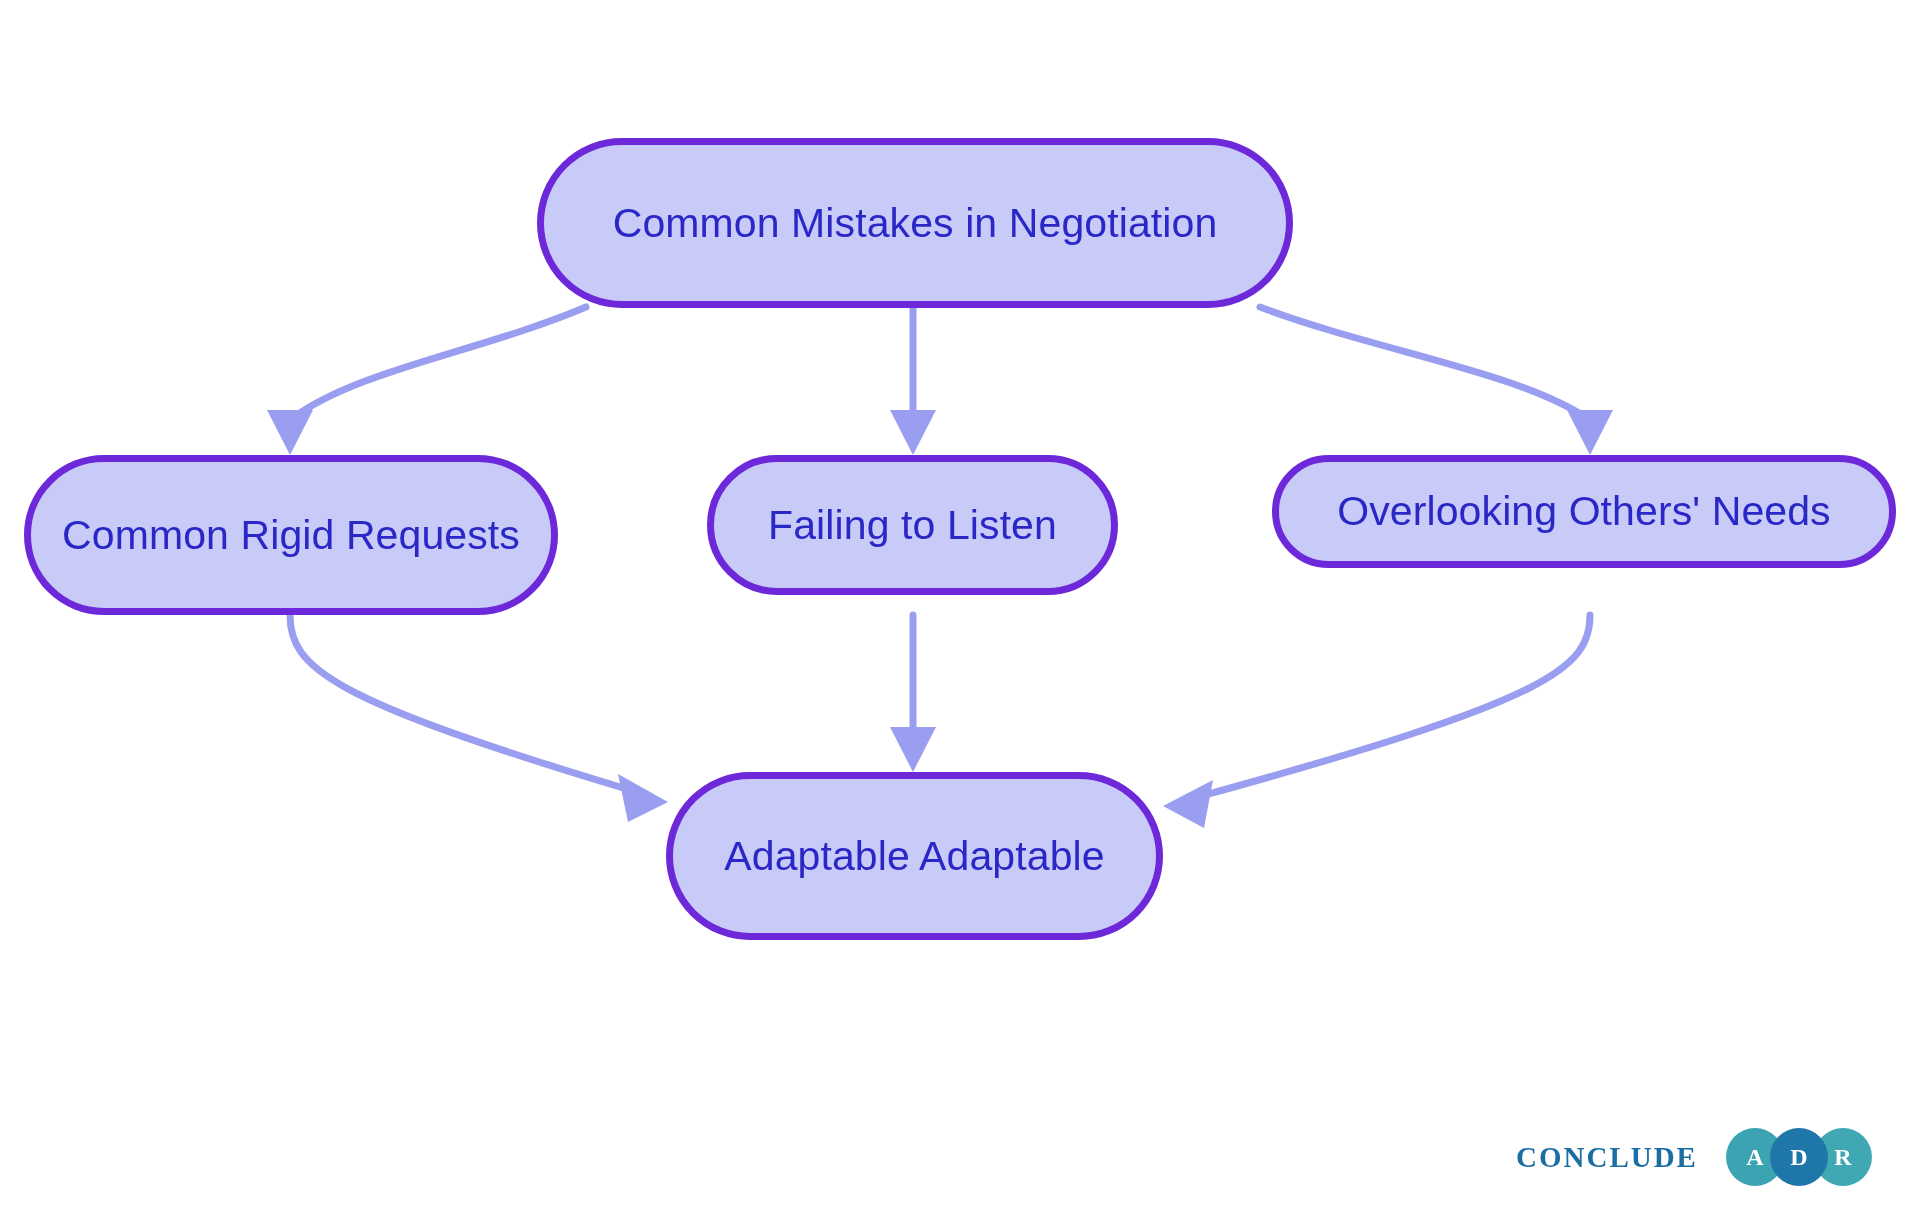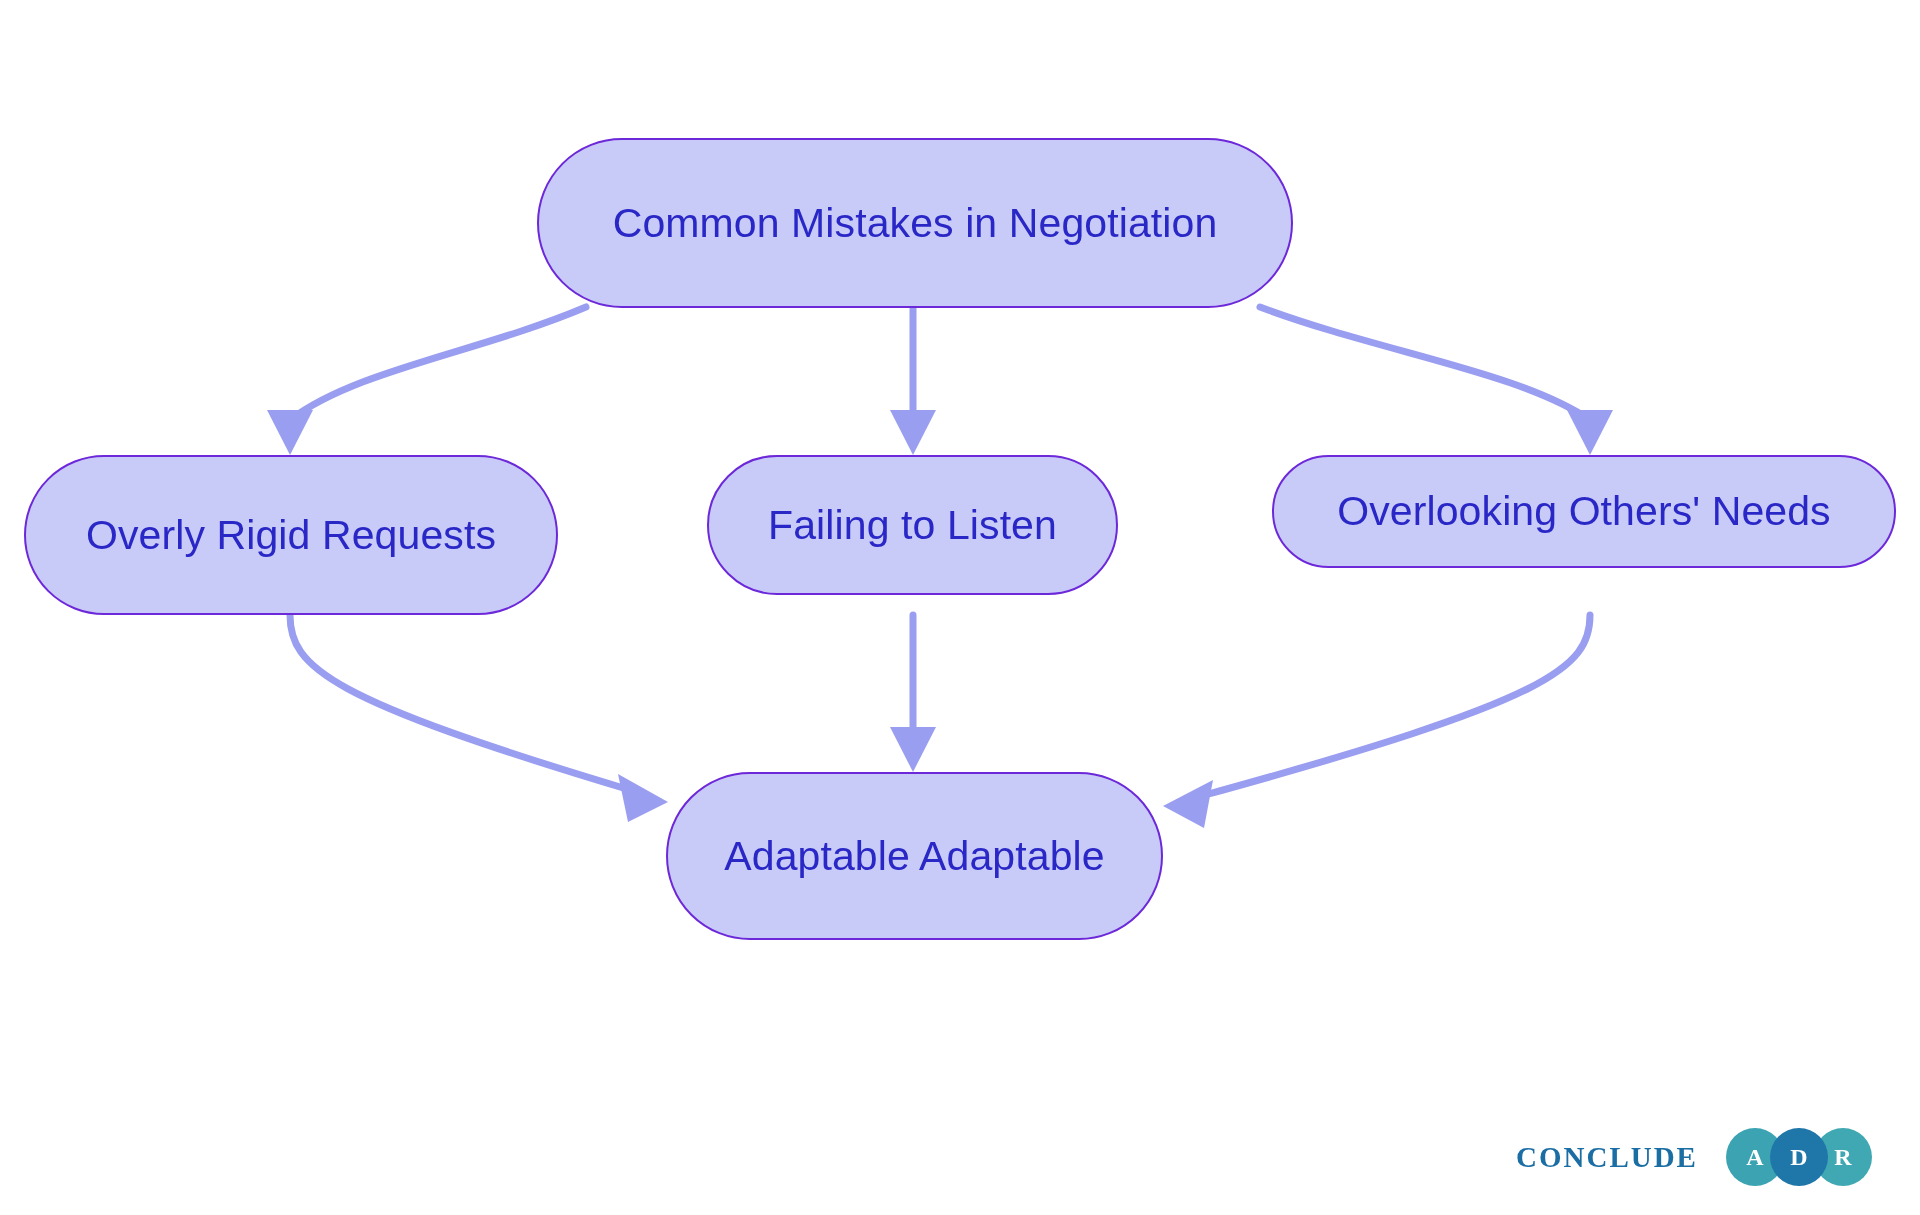--- a/index.html
+++ b/index.html
@@ -26,21 +26,21 @@
     height: 1215px;
     pointer-events: none;
   }
   .node {
     position: absolute;
     box-sizing: border-box;
     display: flex;
     align-items: center;
     justify-content: center;
     background: #c8cbf8;
-    border: 2px solid #6d28d9;
+    border: 7px solid #6d28d9;
     border-radius: 999px;
     text-align: center;
     padding: 0 30px;
   }
   .node .node-label {
     color: #2a27c7;
     font-weight: 400;
     letter-spacing: 0.1px;
     white-space: nowrap;
   }
@@ -160,21 +160,21 @@
       <path d="M 1590 615 C 1590 668 1550 700 1205 795" fill="none" stroke="#9a9ef0" stroke-width="7" stroke-linecap="round"></path>
       <polygon points="1163,806 1213,780 1204,828" fill="#9a9ef0"></polygon>
     </g>
   </svg>
 
   <div class="node" id="node-root">
     <span class="node-label">Common Mistakes in Negotiation</span>
   </div>
 
   <div class="node" id="node-rigid">
-    <span class="node-label">Overly Rigid Requests</span>
+    <span class="node-label">Common Rigid Requests</span>
   </div>
 
   <div class="node" id="node-listen">
     <span class="node-label">Failing to Listen</span>
   </div>
 
   <div class="node" id="node-needs">
     <span class="node-label">Overlooking Others' Needs</span>
   </div>
 

